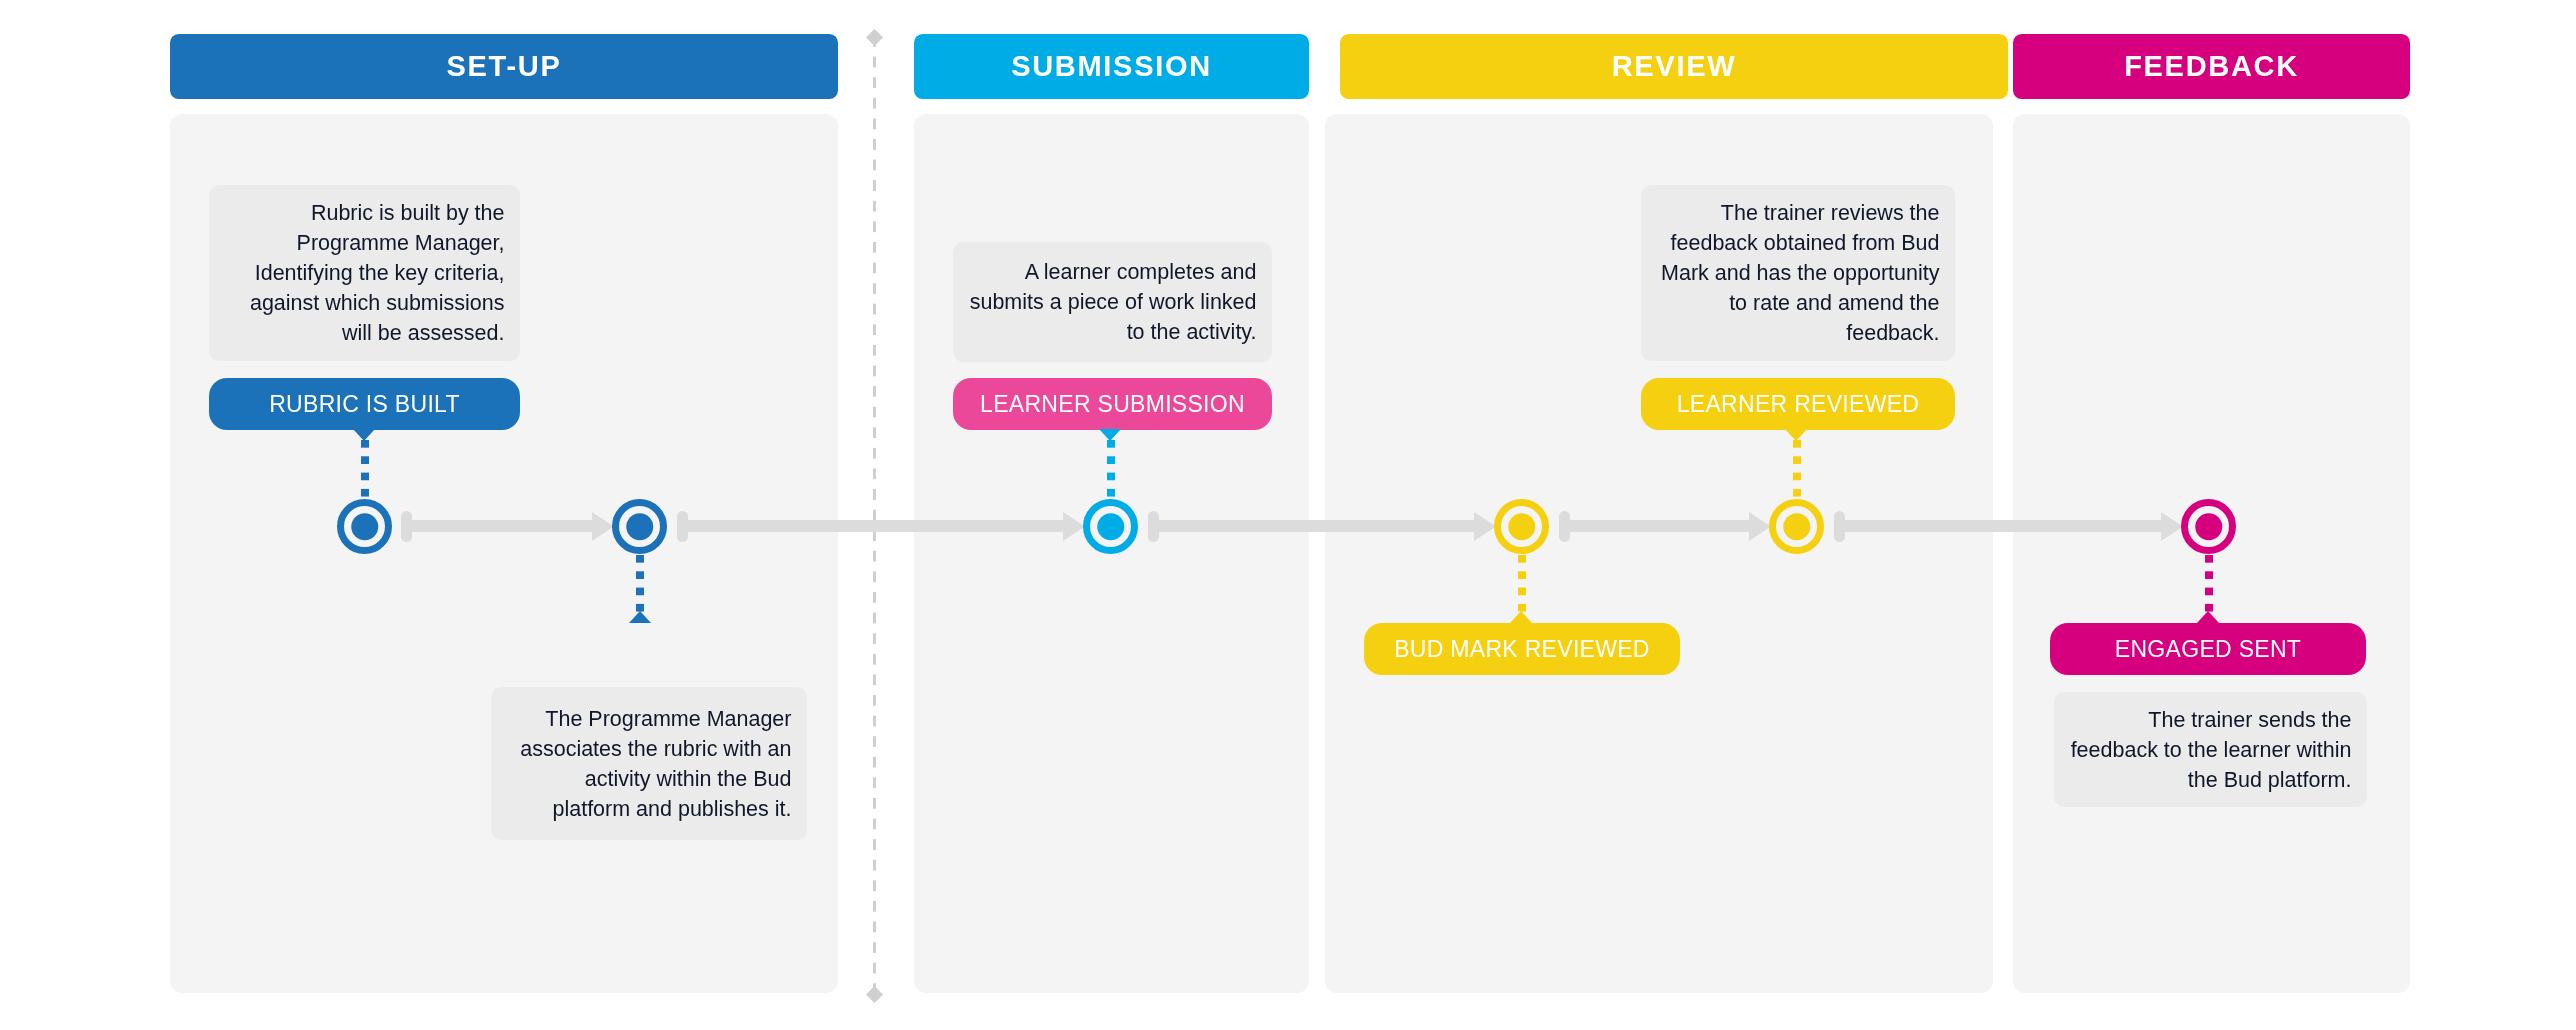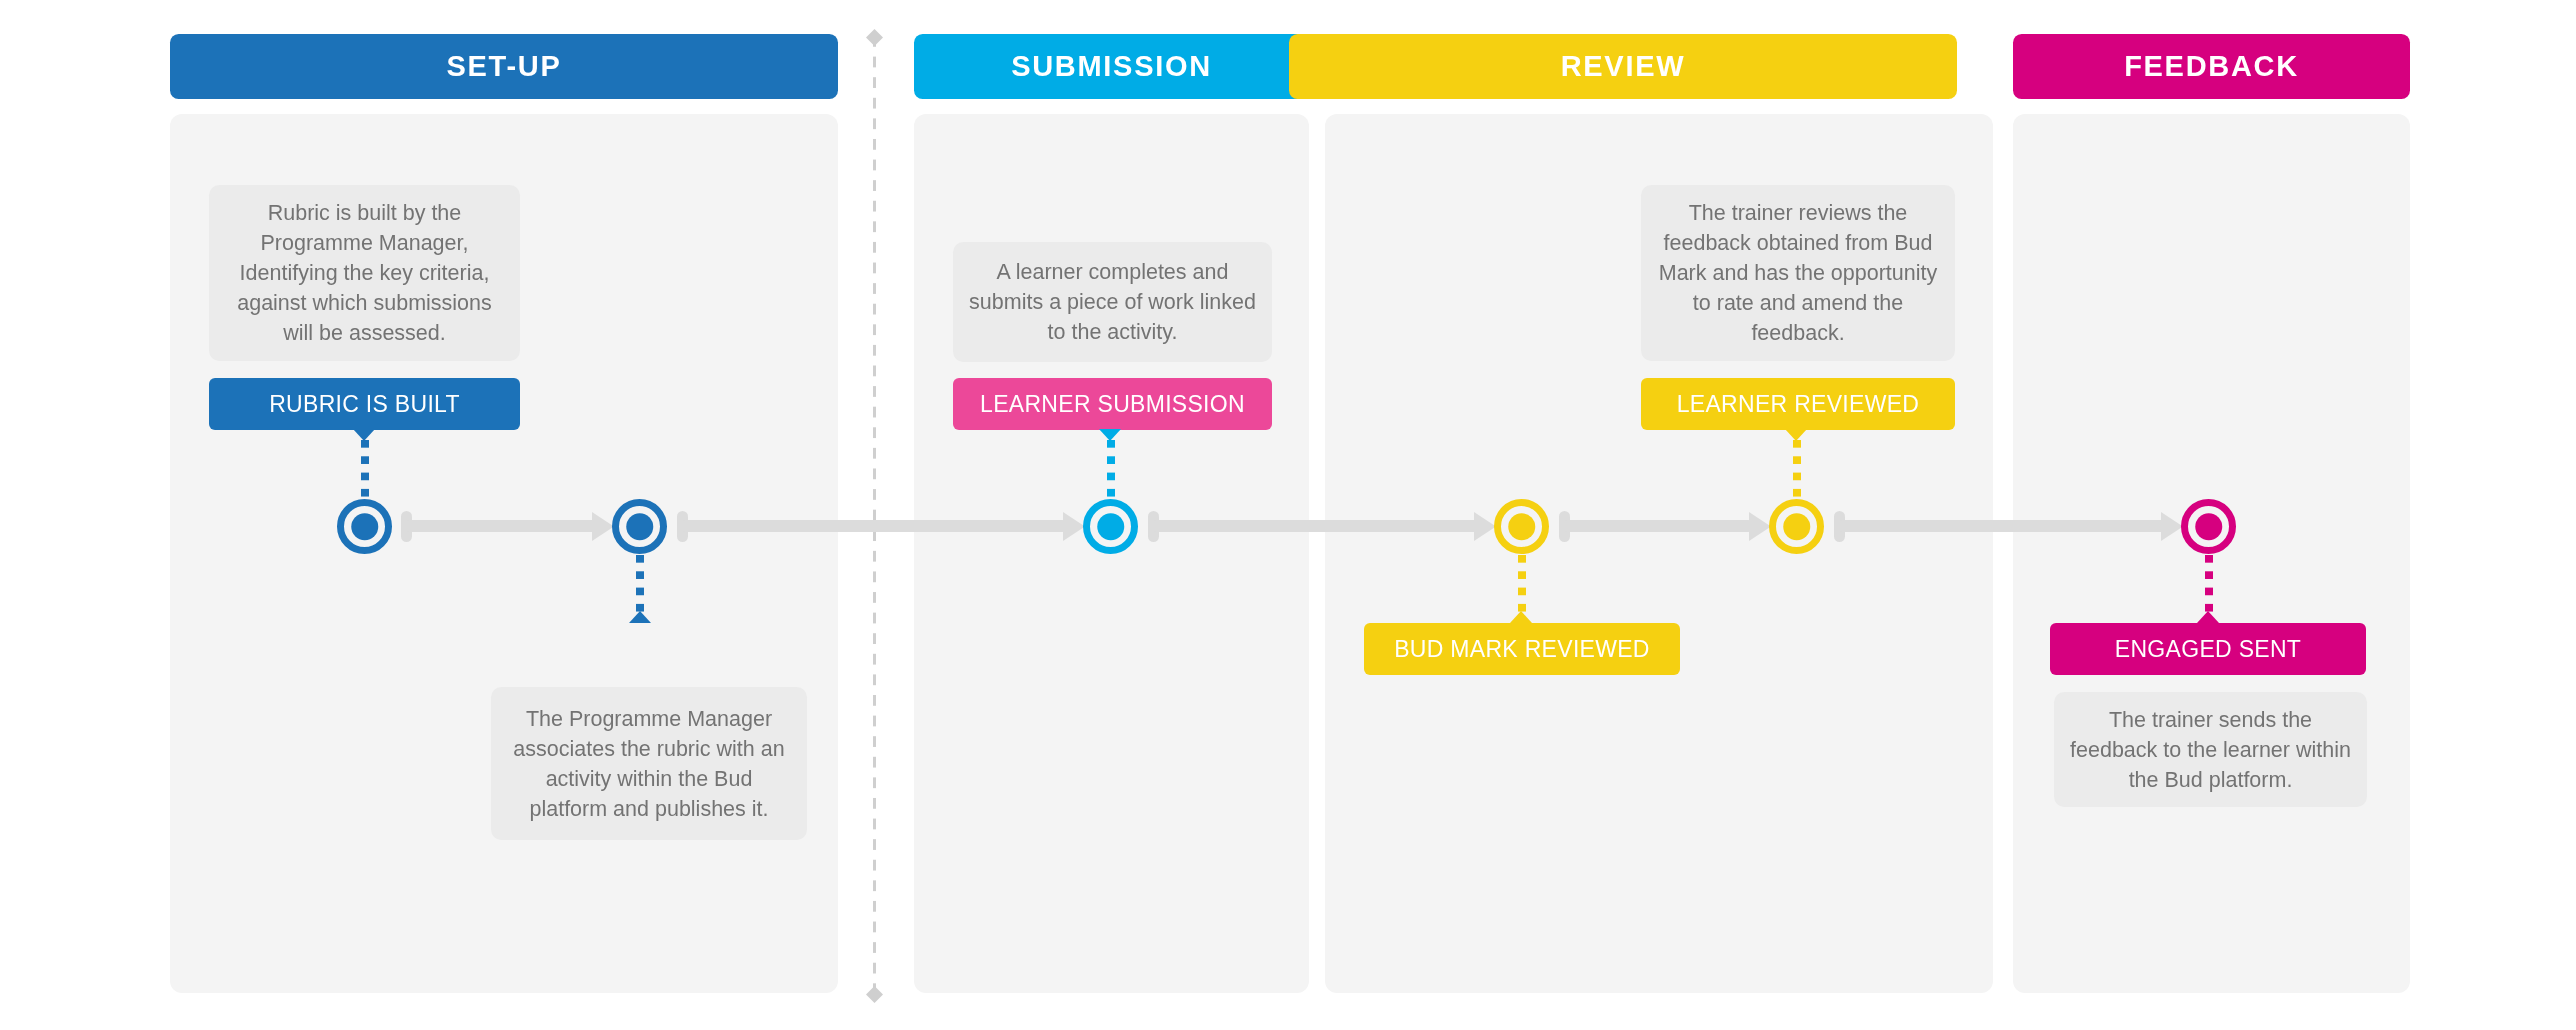--- a/index.html
+++ b/index.html
@@ -118,21 +118,21 @@
   
   .dots {
     position: absolute;
     width: 7.7px;
   }
 
   
   .pill {
     position: absolute;
     height: 52px;
-    border-radius: 6px;
+    border-radius: 18px;
     color: #ffffff;
     display: flex;
     align-items: center;
     justify-content: center;
     font-size: 23px;
     letter-spacing: 0.3px;
     box-sizing: border-box;
     padding: 0 13.7px;
     white-space: nowrap;
   }
@@ -142,24 +142,24 @@
     height: 12px;
   }
   .pill-tail.down { clip-path: polygon(0% 0%, 100% 0%, 50% 100%); }
   .pill-tail.up   { clip-path: polygon(50% 0%, 100% 100%, 0% 100%); }
 
   
   .desc {
     position: absolute;
     background: #ebebeb;
     border-radius: 10.3px;
-    color: #737373;
+    color: #0f172a;
     font-size: 21.5px;
     line-height: 30px;
-    text-align: center;
+    text-align: right;
     box-sizing: border-box;
     padding: 13.7px 15.5px;
     display: flex;
     align-items: center;
     justify-content: center;
   }
   .desc span { display: block; width: 100%; }
 </style>
 </head>
 <body>
@@ -174,21 +174,21 @@
   </div>
 
   <div class="col">
     <div class="col-header" style="left:914px; width:395px; background:#00ace6;">
       <span>SUBMISSION</span>
     </div>
     <div class="col-body" style="left:914px; width:395px;"></div>
   </div>
 
   <div class="col">
-    <div class="col-header" style="left:1289px; width:668px; background:#f5d011;">
+    <div class="col-header" style="left:1340px; width:668px; background:#f5d011;">
       <span>REVIEW</span>
     </div>
     <div class="col-body" style="left:1325px; width:668px;"></div>
   </div>
 
   <div class="col">
     <div class="col-header" style="left:2013px; width:397px; background:#d6007f;">
       <span>FEEDBACK</span>
     </div>
     <div class="col-body" style="left:2013px; width:397px;"></div>

